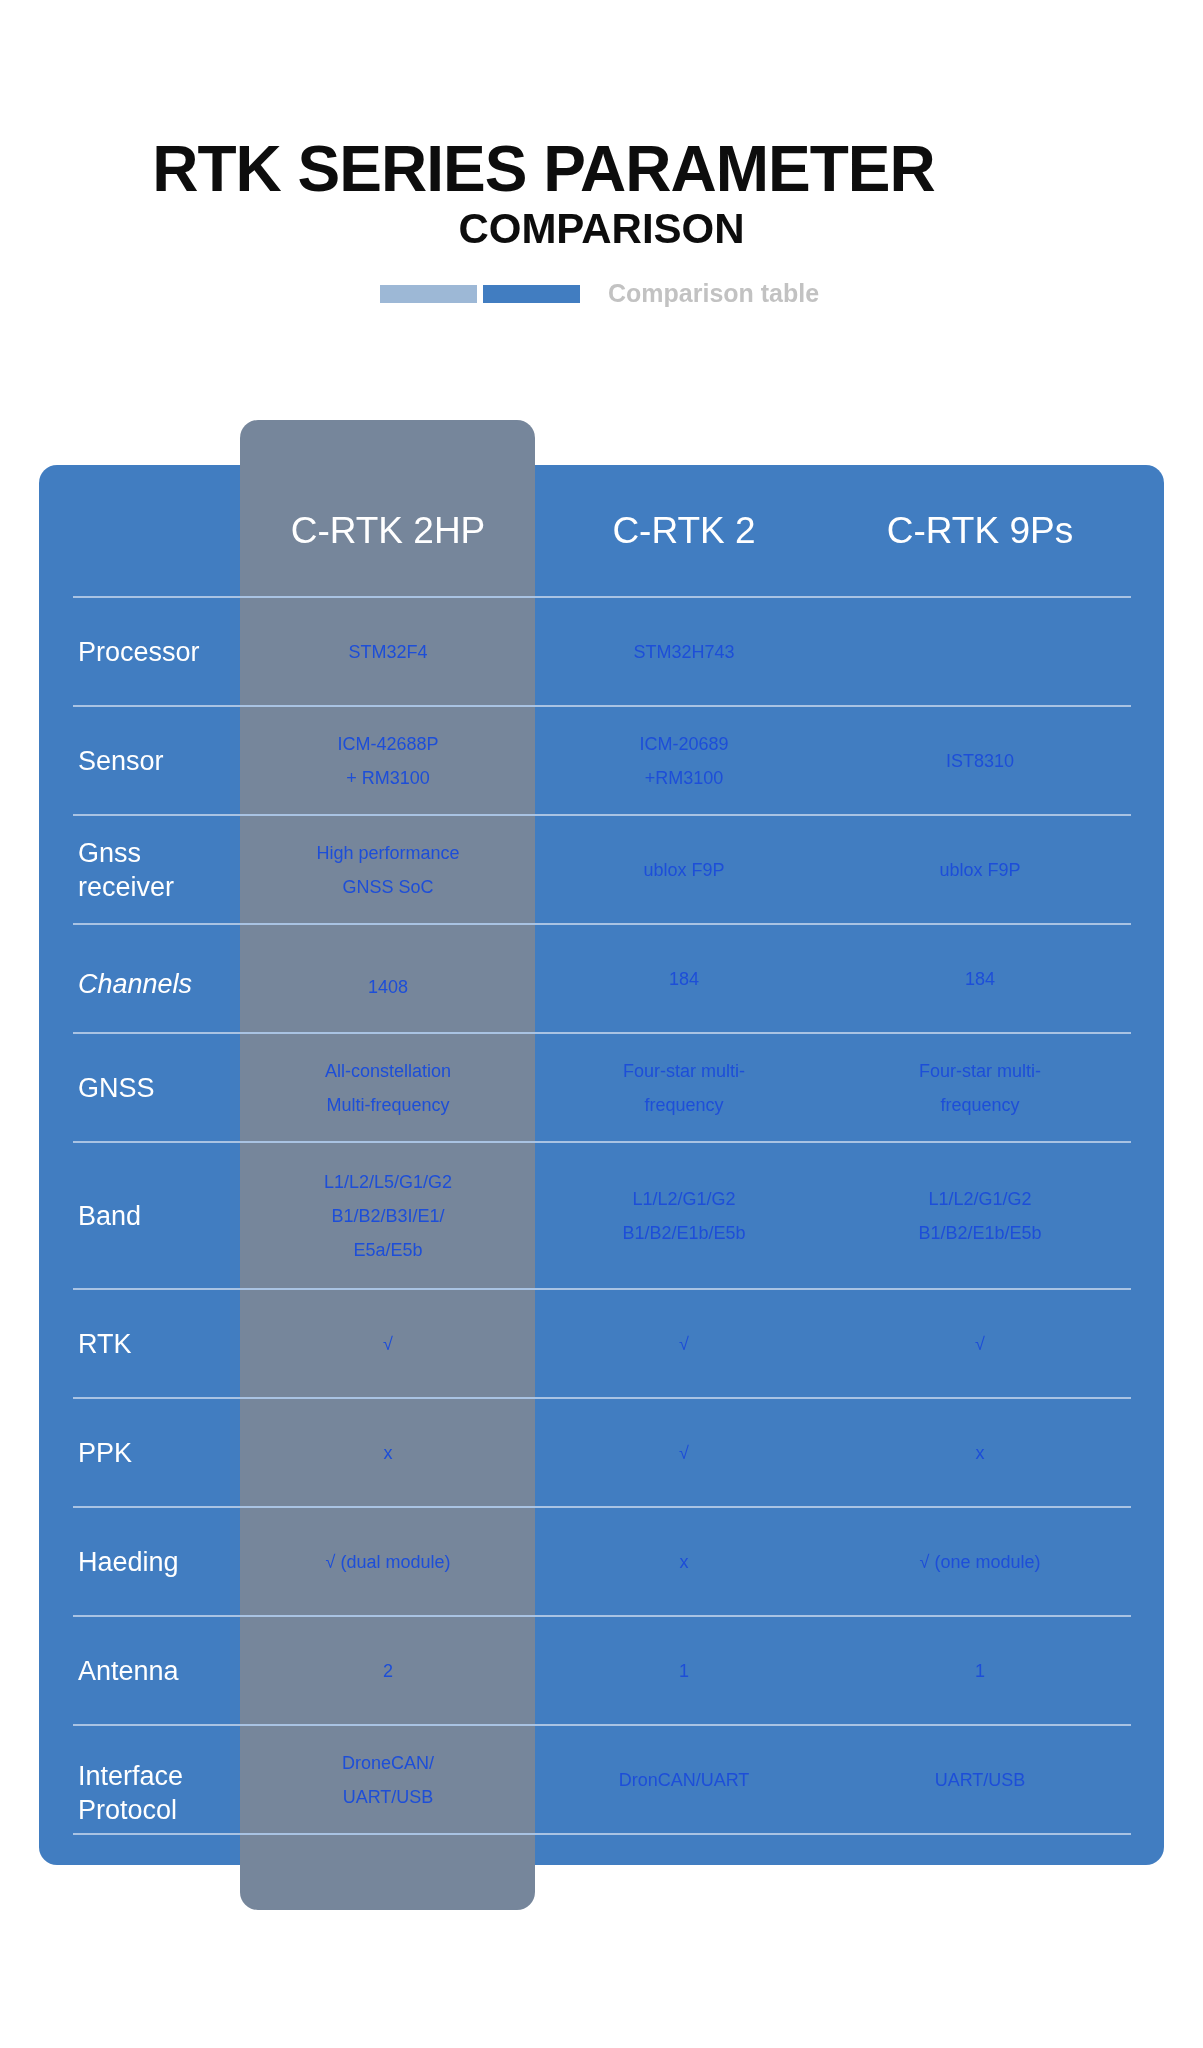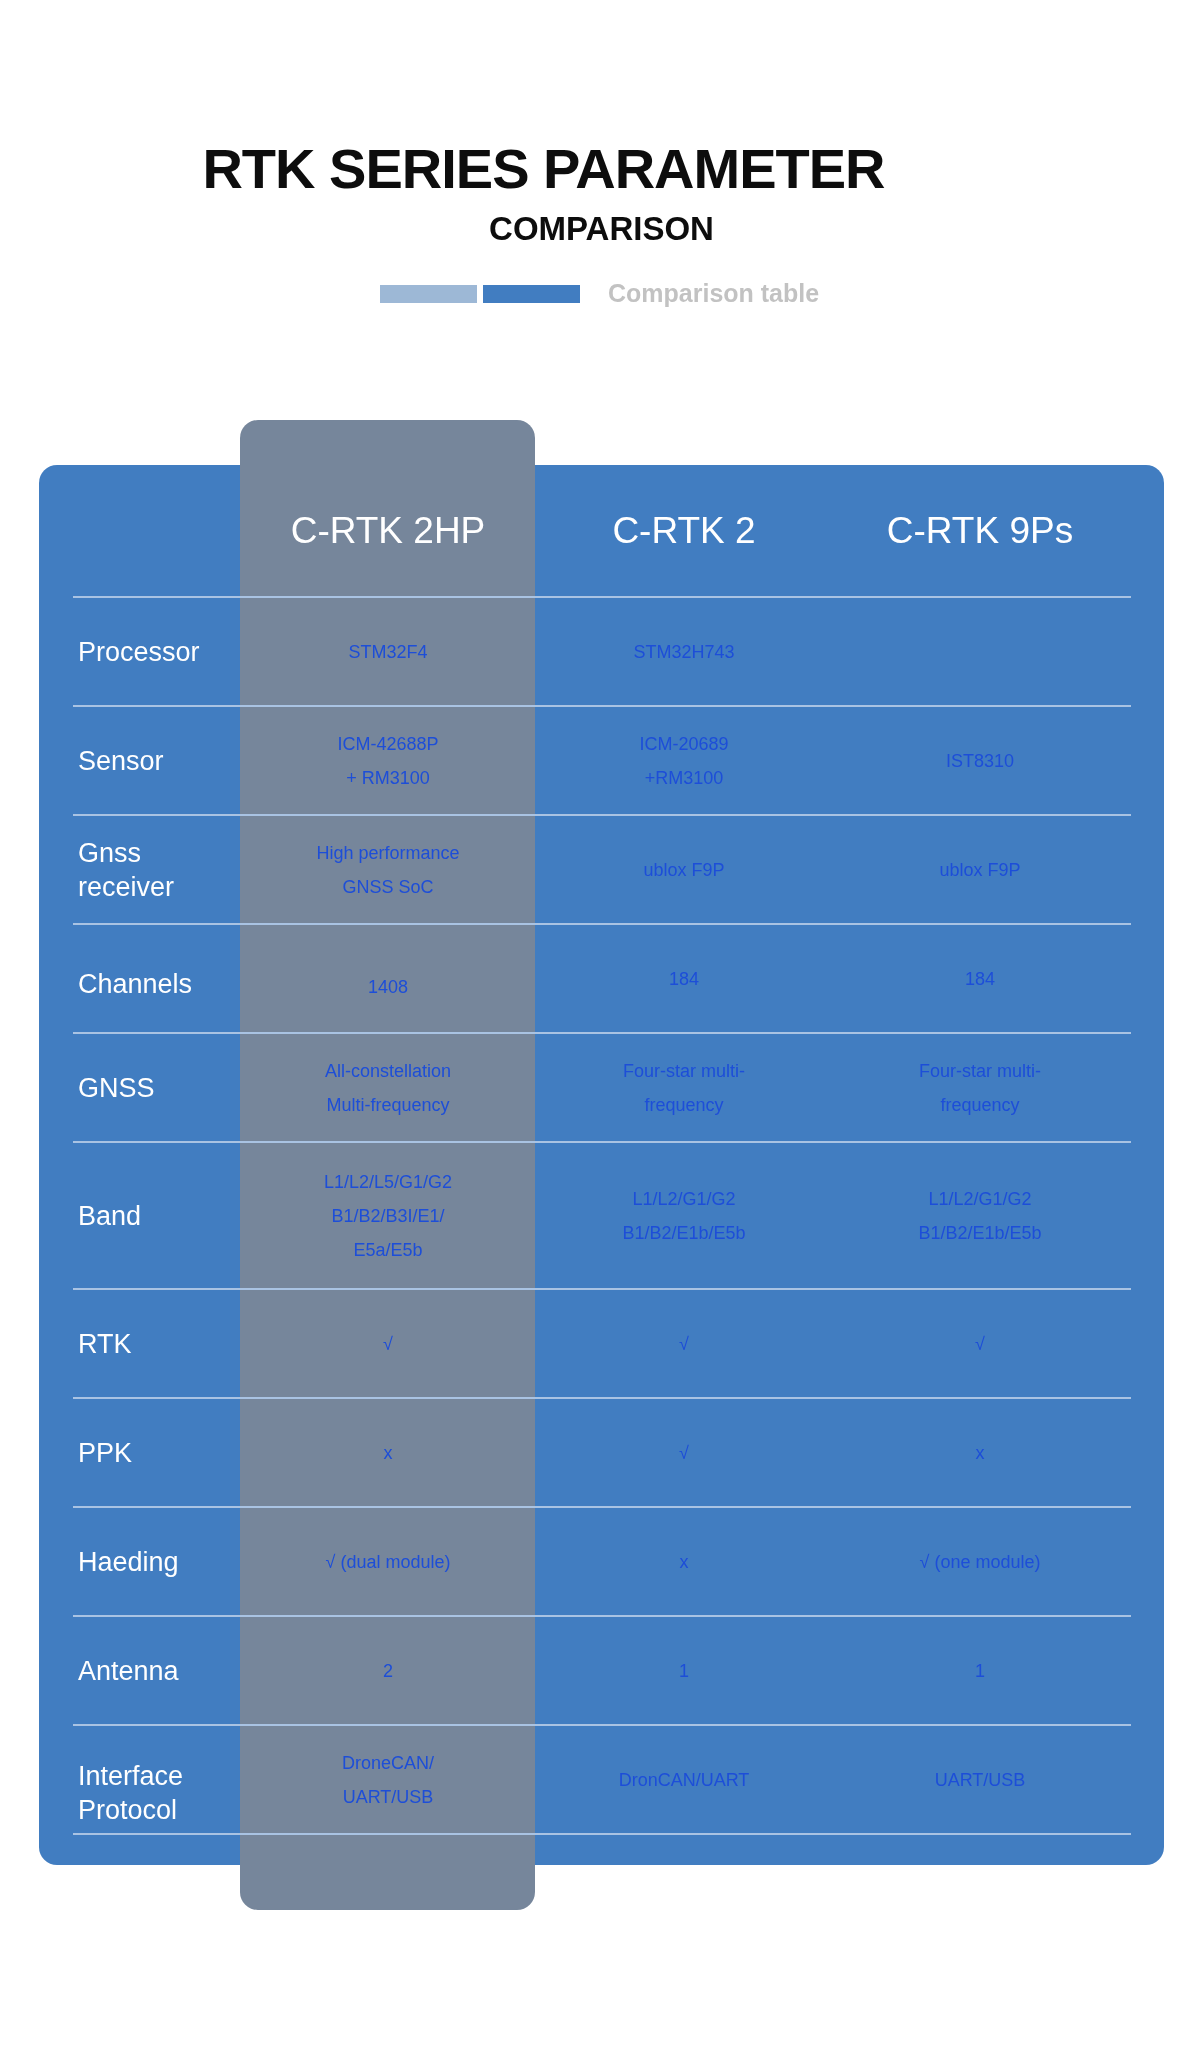--- a/index.html
+++ b/index.html
@@ -3,26 +3,26 @@
 <meta charset="utf-8">
 <style>
   html, body { margin: 0; padding: 0; }
   body {
     width: 1203px; height: 2048px; background: #ffffff;
     position: relative; overflow: hidden;
     font-family: "Liberation Sans", "DejaVu Sans", sans-serif;
   }
   .title {
     position: absolute; left: 0; width: 1087px; top: 124px;
-    text-align: center; font-weight: 700; font-size: 56px; letter-spacing: -1px;
+    text-align: center; font-weight: 700; font-size: 64px; letter-spacing: -1px;
     color: #0d0d0d; line-height: 90px;
   }
   .subtitle {
     position: absolute; left: 0; width: 1203px; top: 204px;
-    text-align: center; font-weight: 700; font-size: 33px; color: #0d0d0d; line-height: 50px;
+    text-align: center; font-weight: 700; font-size: 42px; color: #0d0d0d; line-height: 50px;
   }
   .bar { position: absolute; top: 285px; height: 18px; }
   .bar-light { left: 380px; width: 97px; }
   .bar-dark { left: 483px; width: 97px; }
   .caption {
     position: absolute; left: 608px; top: 277px; font-size: 25px; font-weight: 700;
     color: #c2c2c2; line-height: 32px;
   }
   .panel {
     position: absolute; left: 39px; top: 465px; width: 1125px; height: 1400px;
@@ -75,21 +75,21 @@
 +RM3100</div>
     <div class="cell" style="top: 706px; height: 109px; left: 835px; width: 290px;">IST8310</div>
     <div class="divider" style="top: 814px; background: rgb(169, 195, 227);"></div>
     <div class="row-label" style="top: 815px; height: 109px;">Gnss
 receiver</div>
     <div class="cell" style="top: 815px; height: 109px; left: 243px; width: 290px;">High performance
 GNSS SoC</div>
     <div class="cell" style="top: 815px; height: 109px; left: 539px; width: 290px;">ublox F9P</div>
     <div class="cell" style="top: 815px; height: 109px; left: 835px; width: 290px;">ublox F9P</div>
     <div class="divider" style="top: 923px; background: rgb(169, 195, 227);"></div>
-    <div class="row-label" style="top: 924px; height: 119px;">Channels</div>
+    <div class="row-label" style="top: 924px; height: 119px; font-style: italic;">Channels</div>
     <div class="cell" style="top: 924px; height: 125px; left: 243px; width: 290px;">1408</div>
     <div class="cell" style="top: 924px; height: 109px; left: 539px; width: 290px;">184</div>
     <div class="cell" style="top: 924px; height: 109px; left: 835px; width: 290px;">184</div>
     <div class="divider" style="top: 1032px; background: rgb(169, 195, 227);"></div>
     <div class="row-label" style="top: 1033px; height: 109px;">GNSS</div>
     <div class="cell" style="top: 1033px; height: 109px; left: 243px; width: 290px;">All-constellation
 Multi-frequency</div>
     <div class="cell" style="top: 1033px; height: 109px; left: 539px; width: 290px;">Four-star multi-
 frequency</div>
     <div class="cell" style="top: 1033px; height: 109px; left: 835px; width: 290px;">Four-star multi-

